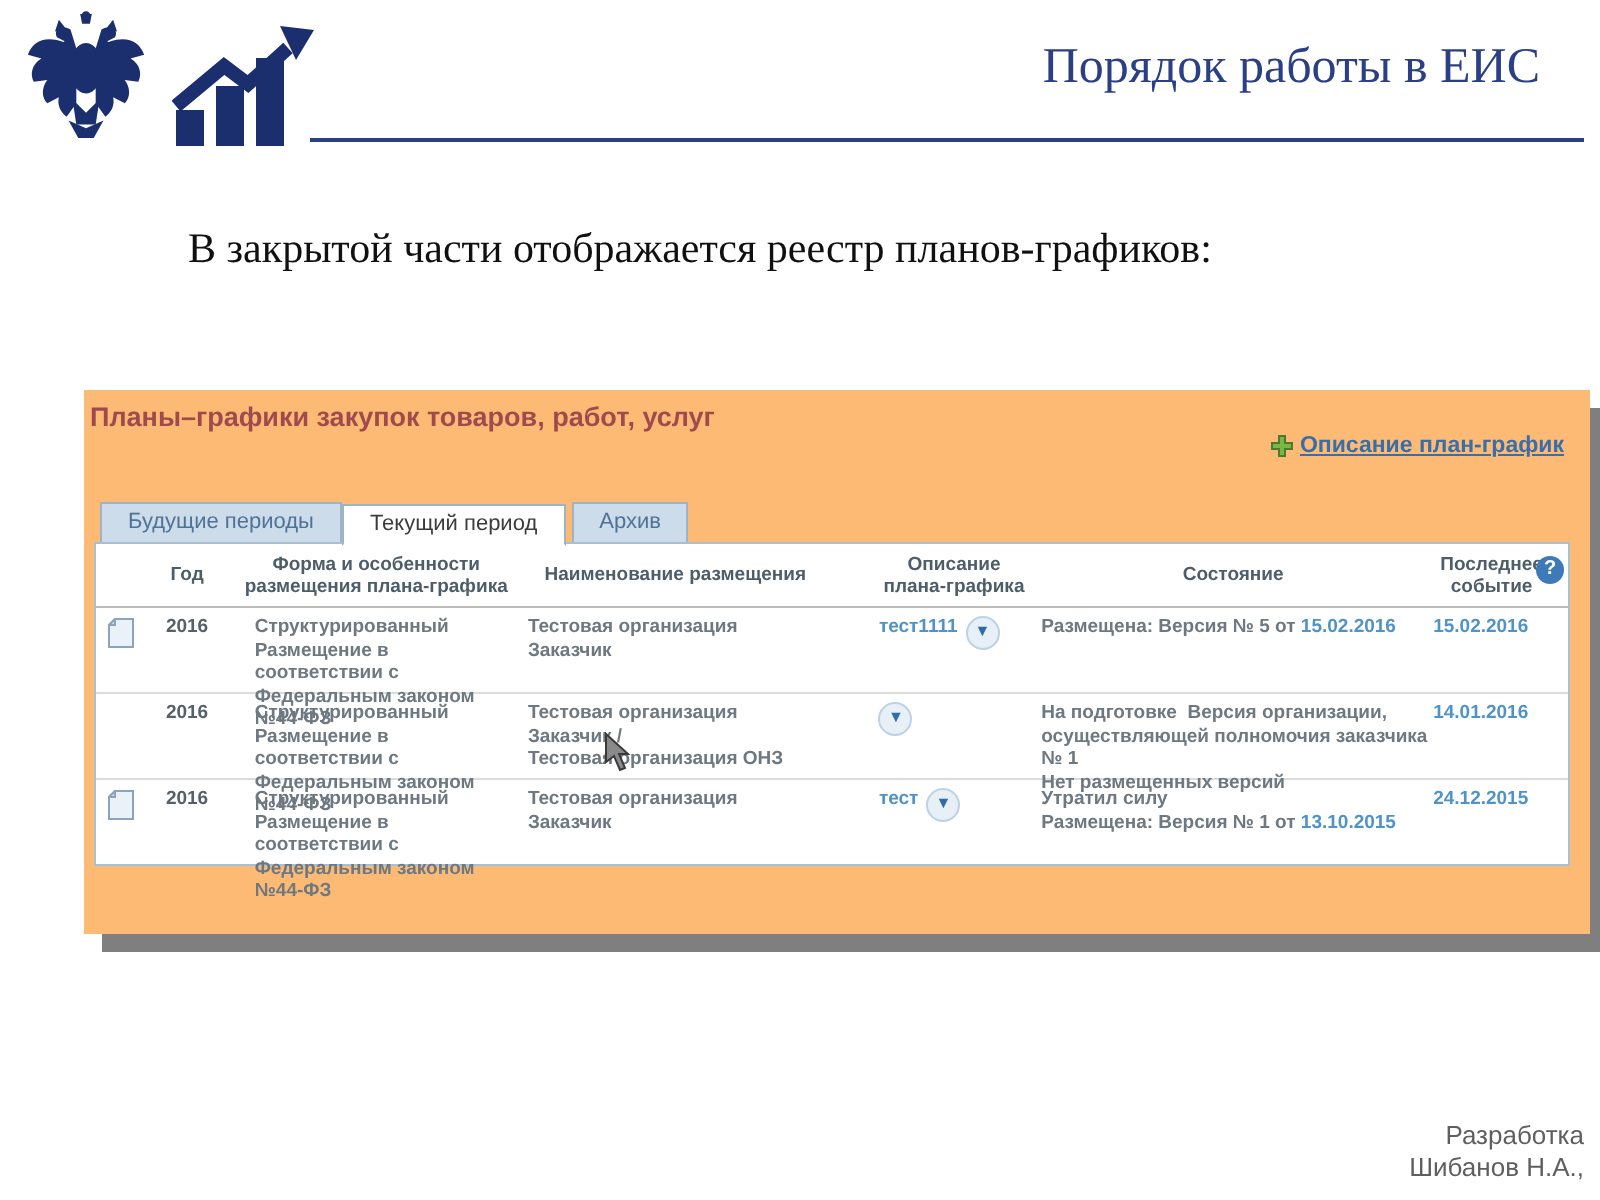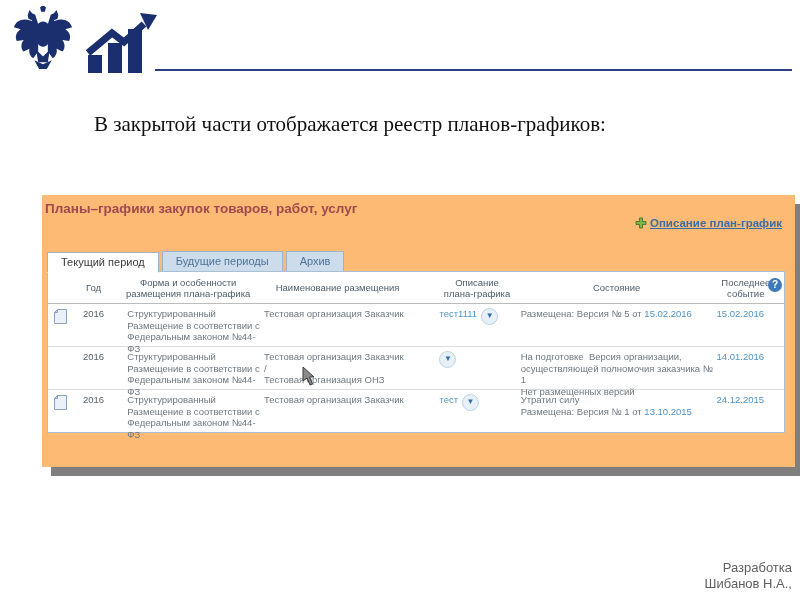--- a/index.html
+++ b/index.html
@@ -26,21 +26,21 @@
 
   
   .tabs{position:absolute;left:5px;top:56px;display:flex;align-items:flex-end;}
   .tab{height:19px;line-height:19px;padding:0 13px;font-size:11px;border:1px solid #9db4c8;cursor:default;}
   .tab.active{background:#fff;color:#3c3c3c;border-bottom:1px solid #fff;position:relative;z-index:3;margin-bottom:-1px;}
   .tab.inactive{background:#ccdcea;color:#4f7396;margin-left:3px;}
 
   
   .panel{position:absolute;left:5px;top:76px;width:736px;height:160px;border:1px solid #a9bfd2;background:#fff;z-index:2;}
   .thead{display:flex;align-items:center;height:31px;border-bottom:1px solid #bcbcbc;position:relative;}
-  .cell{box-sizing:border-box;}
+  .cell{box-sizing:border-box;font-weight:bold;}
   .th{font-size:9.5px;color:#4e5d6a;text-align:center;line-height:11px;padding:0 3px;}
   .w-icon{width:26px;}
   .w-year{width:40px;text-align:center;}
   .w-form{width:152px;padding-left:14px;padding-right:4px;}
   .w-customer{width:150px;padding-right:4px;}
   .w-description{width:80px;padding-left:2px;margin-left:25px;}
   .w-status{width:202px;padding-left:4px;}
   .w-event{width:68px;padding-right:12px;}
   .th.w-form,.th.w-customer,.th.w-description,.th.w-status{padding-left:3px;text-align:center;}
   .help{position:absolute;right:2px;top:6px;width:14px;height:14px;border-radius:50%;background:#3f7ab8;
@@ -81,37 +81,38 @@
   </svg>
   <svg class="logo-chart" width="72" height="60" viewBox="0 0 72 60">
     <g fill="#1b2f6e">
       <rect x="2" y="42" width="14" height="18"></rect>
       <rect x="22" y="30" width="14" height="30"></rect>
       <rect x="42" y="16" width="14" height="44"></rect>
     </g>
     <path d="M2,40 L26,20 L38,29 L58,11" stroke="#1b2f6e" stroke-width="7" fill="none"></path>
     <path d="M54,0 L71,2 L62,17 Z" fill="#1b2f6e"></path>
   </svg>
+  <div class="slide-title">Порядок работы в ЕИС</div>
   <div class="header-line"></div>
 
   <div class="body-text">В закрытой части отображается реестр планов-графиков:</div>
 
   <div class="card">
     <div class="card-heading">Планы–графики закупок товаров, работ, услуг</div>
 
     <div class="create-link">
       <svg width="12" height="12" viewBox="0 0 12 12">
         <path d="M4.5,1 h3 v3.5 H11 v3 H7.5 V11 h-3 V7.5 H1 v-3 h3.5 Z" fill="#7ab648" stroke="#4e7a2e" stroke-width="1"></path>
       </svg>
       <a href="#">Описание план-график</a>
     </div>
 
     <div class="tabs">
+        <div class="tab inactive">Будущие периоды</div>
         <div class="tab active">Текущий период</div>
-        <div class="tab inactive">Будущие периоды</div>
         <div class="tab inactive">Архив</div>
       </div>
 
     <div class="panel">
       <div class="thead">
         <div class="cell w-icon"></div>
           <div class="cell th w-year">Год</div>
           <div class="cell th w-form">Форма и особенности размещения плана-графика</div>
           <div class="cell th w-customer">Наименование размещения</div>
           <div class="cell th w-description">Описание плана-графика</div>

